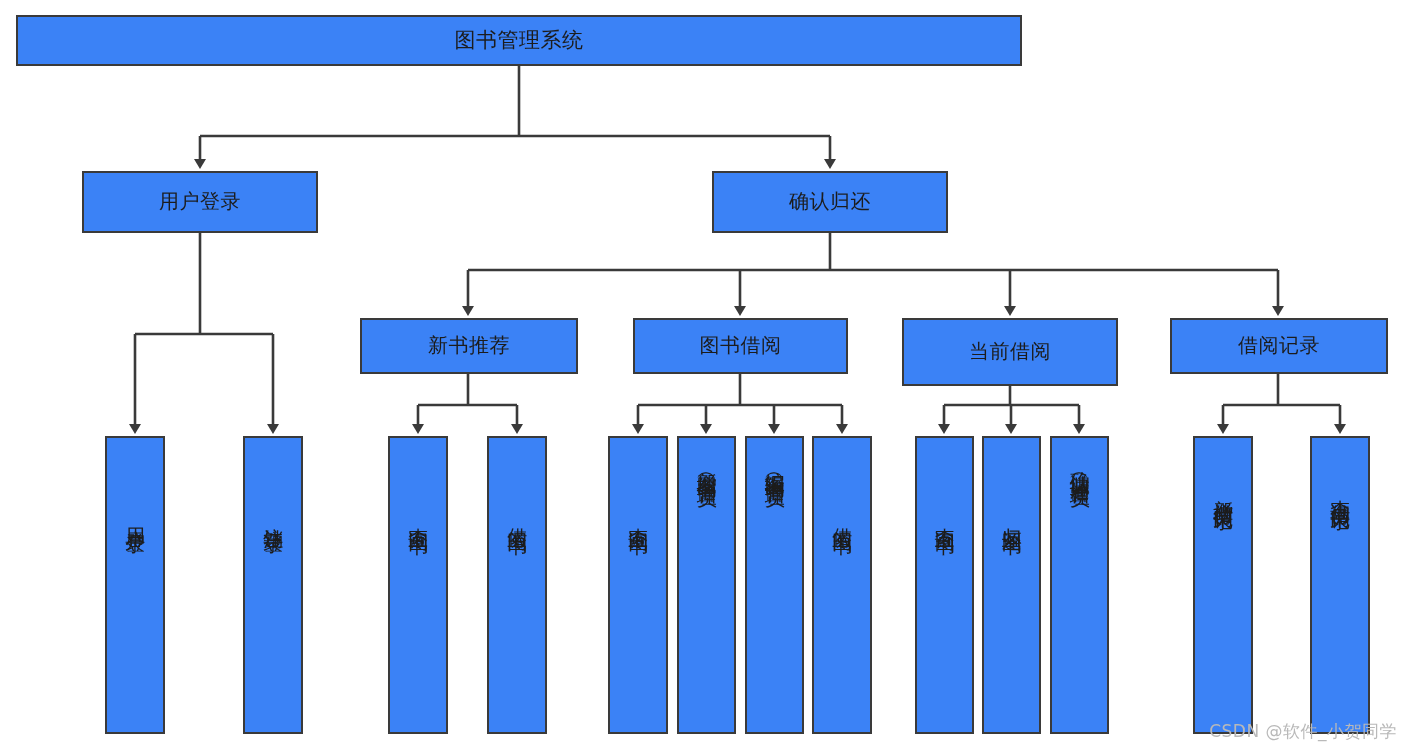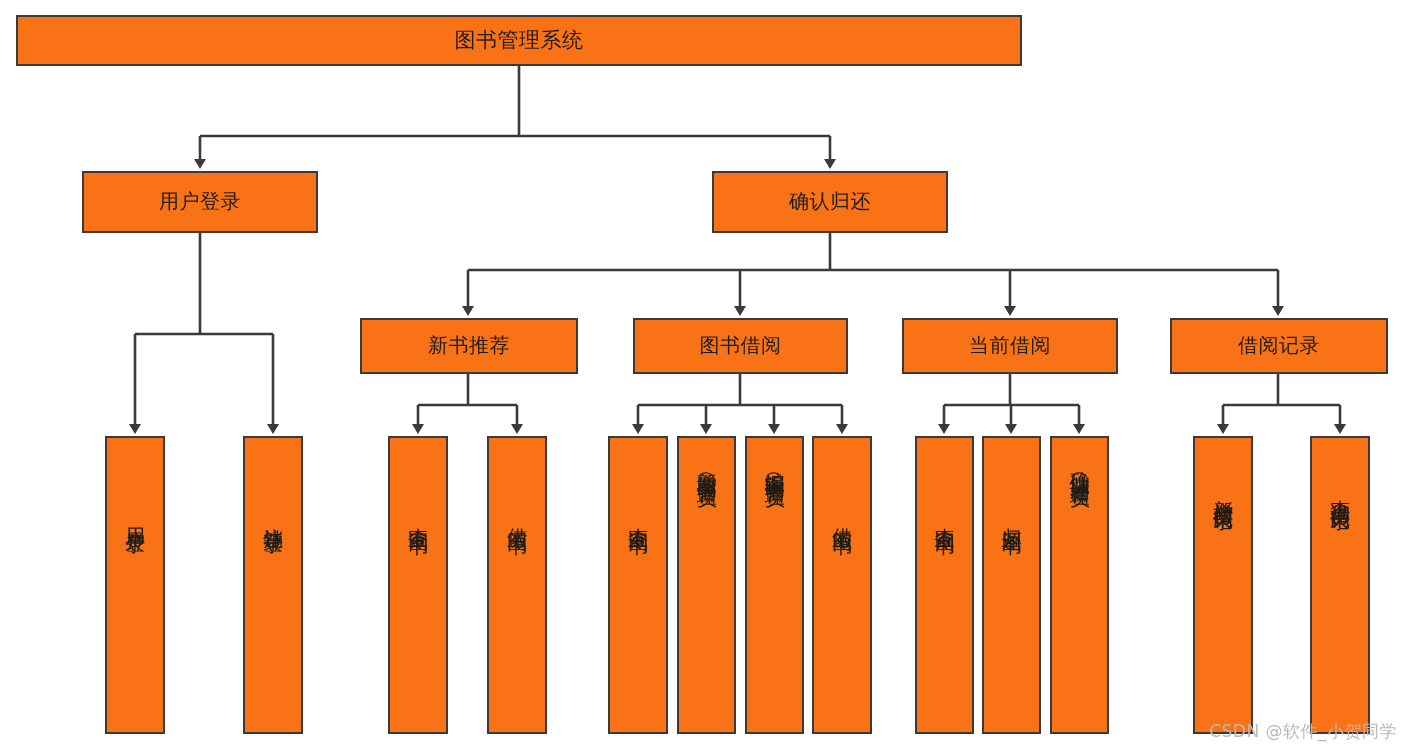--- a/index.html
+++ b/index.html
@@ -22,21 +22,21 @@
     position: absolute;
     left: 0;
     top: 0;
     width: 1405px;
     height: 747px;
   }
   .node {
     position: absolute;
     box-sizing: border-box;
     border: 2px solid #3a3a3a;
-    background: #f97316;
+    background: #3b82f6;
     display: flex;
     align-items: center;
     justify-content: center;
     color: #1c1c1c;
     z-index: 2;
   }
   .node.level0 { font-size: 21px; }
   .node.level1 { font-size: 20px; }
   .node.level2 { font-size: 20px; }
   .node-label {
@@ -144,21 +144,21 @@
   <div class="node level1" style="left:712px; top:171px; width:236px; height:62px;">
     <span class="node-label">确认归还</span>
   </div>
 
   <div class="node level2" style="left:633px; top:318px; width:215px; height:56px;">
     <span class="node-label">图书借阅</span>
   </div>
   <div class="node level2" style="left:360px; top:318px; width:218px; height:56px;">
     <span class="node-label">新书推荐</span>
   </div>
-  <div class="node level2" style="left:902px; top:318px; width:216px; height:56px;">
+  <div class="node level2" style="left:902px; top:318px; width:216px; height:68px;">
     <span class="node-label">当前借阅</span>
   </div>
   <div class="node level2" style="left:1170px; top:318px; width:218px; height:56px;">
     <span class="node-label">借阅记录</span>
   </div>
 
   <div class="node leaf short" style="left:105px; top:436px; width:60px; height:298px;">
     <span class="node-label">用户登录</span>
   </div>
   <div class="node leaf short" style="left:243px; top:436px; width:60px; height:298px;">

